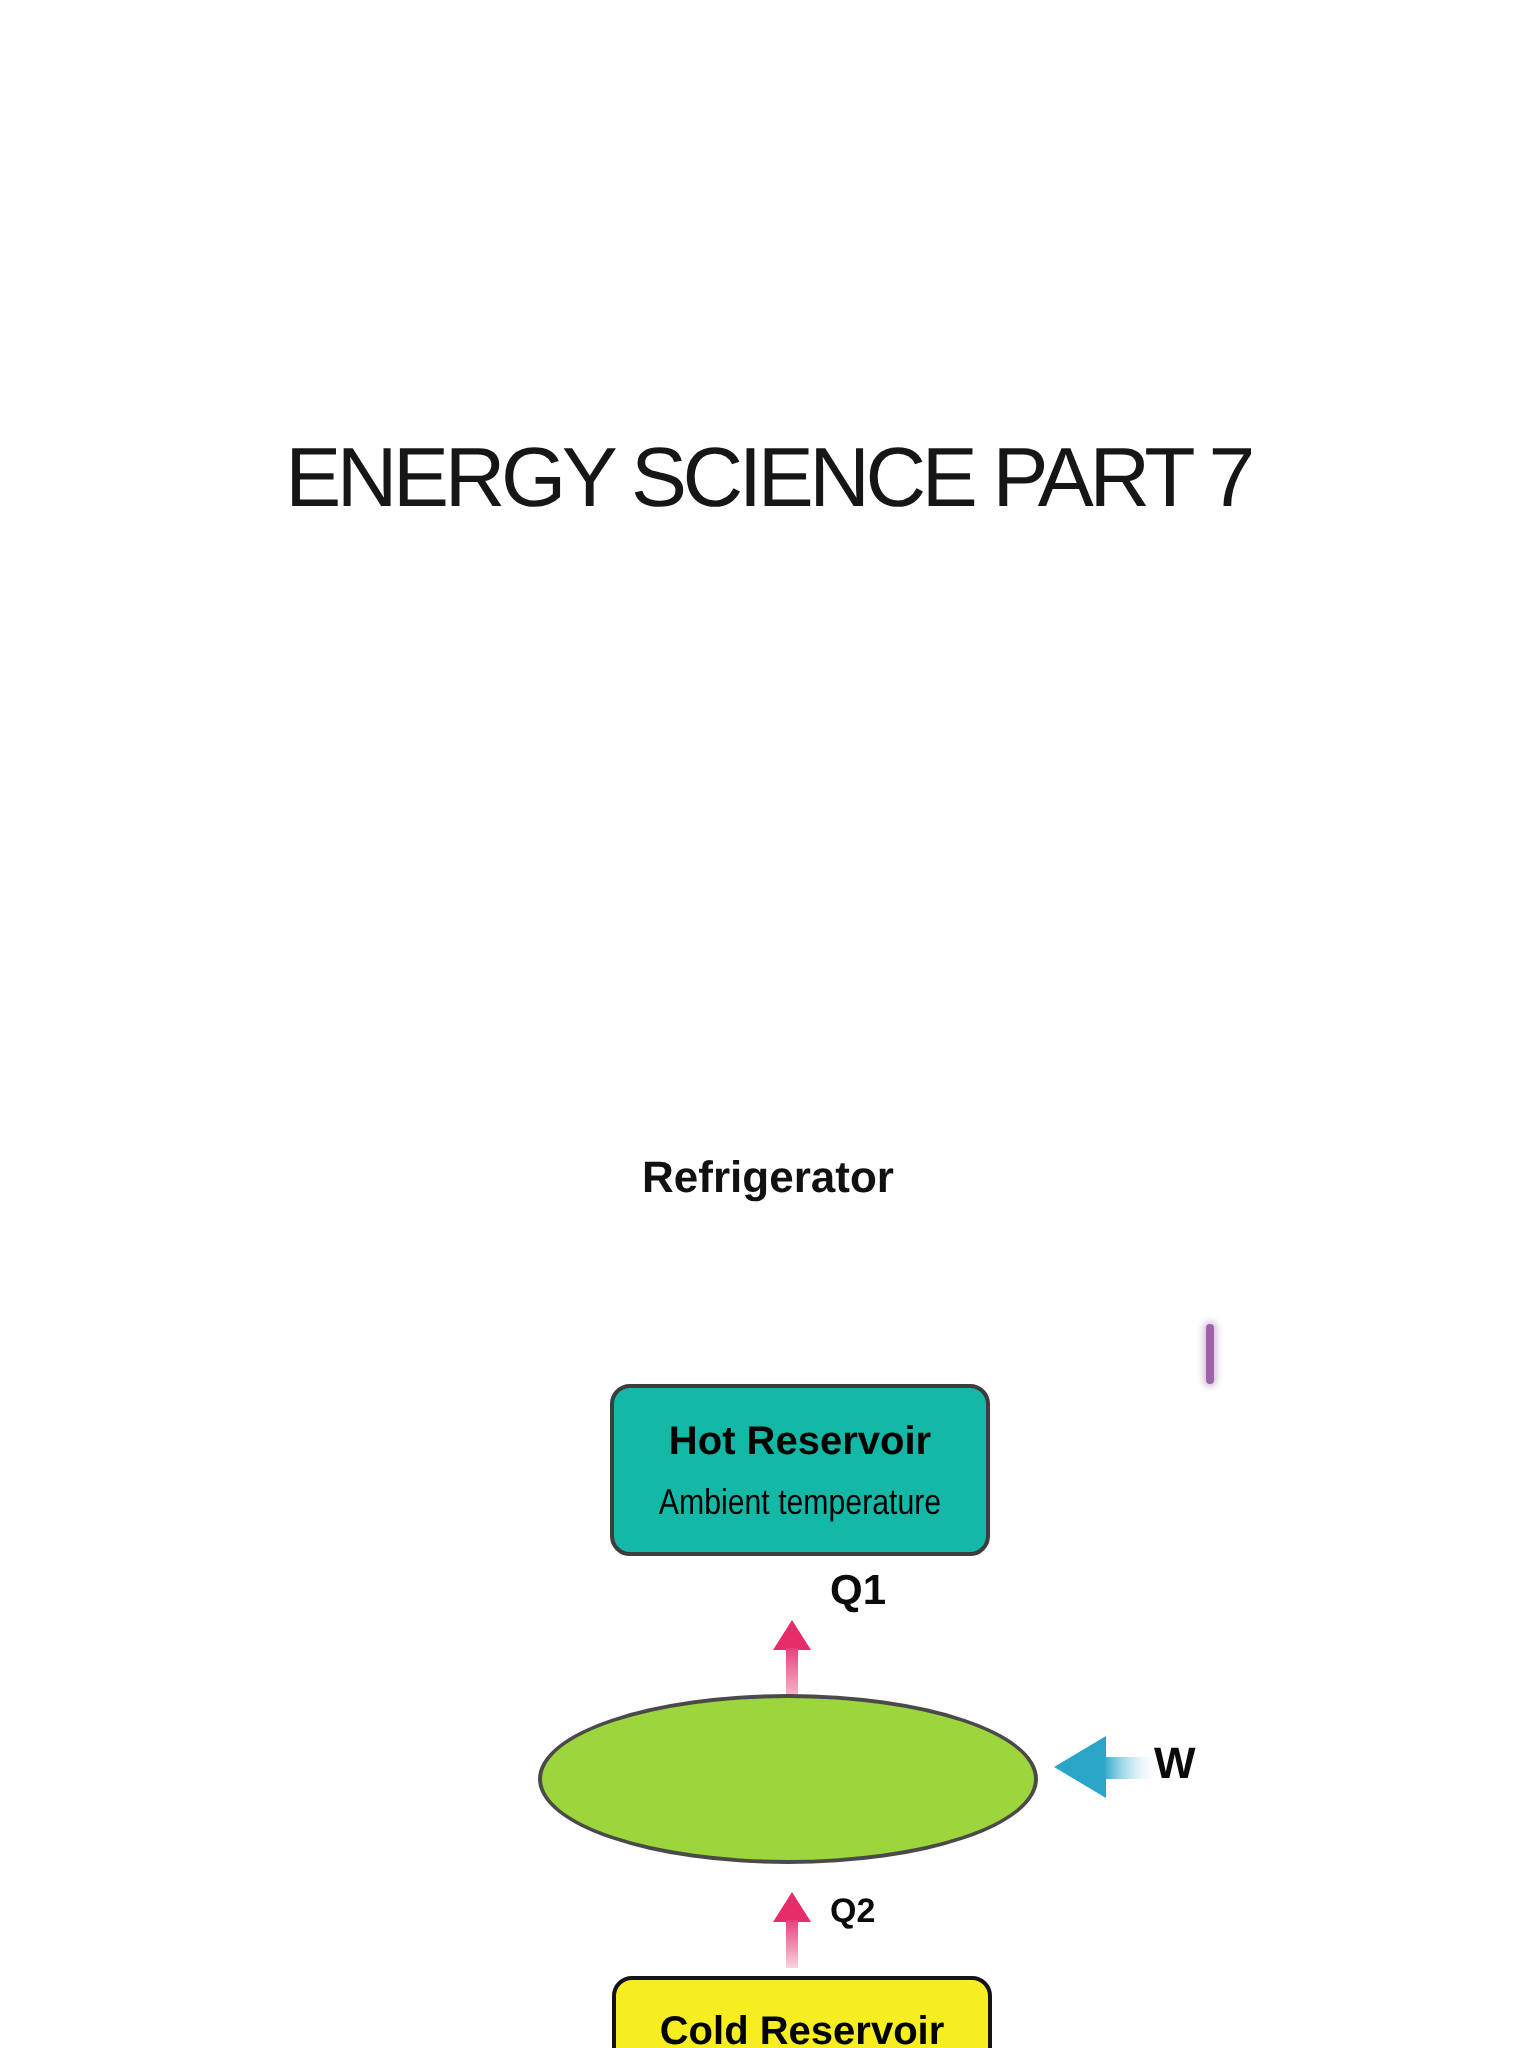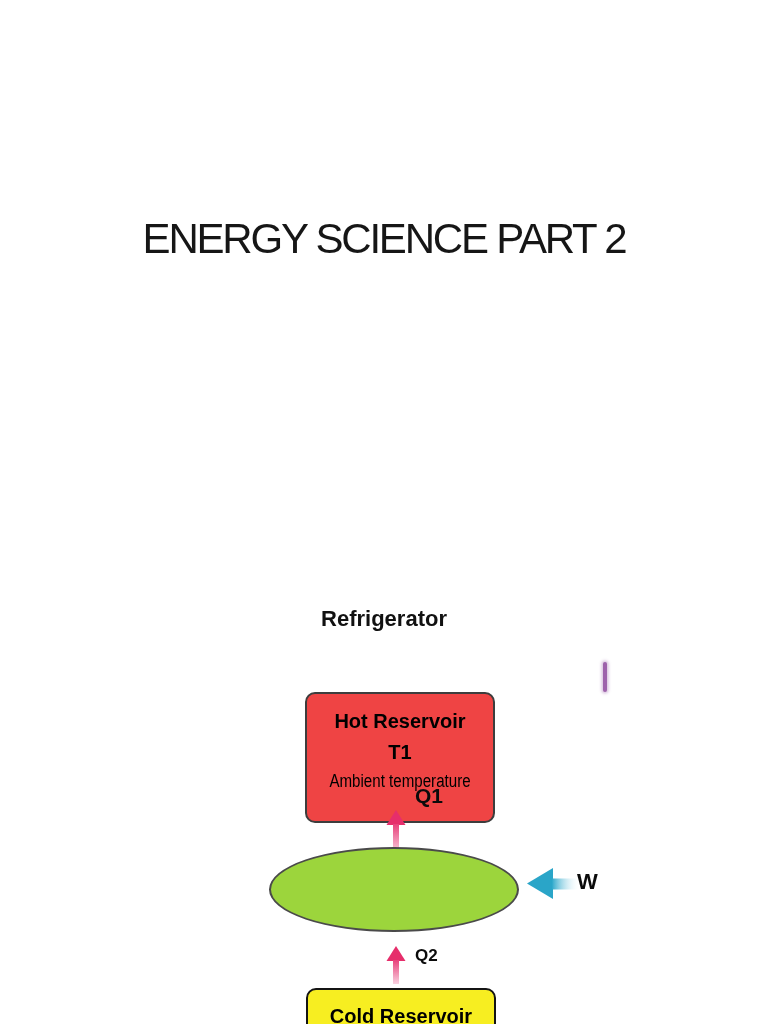--- a/index.html
+++ b/index.html
@@ -12,35 +12,35 @@
   .slide { position:relative; width:768px; height:1024px; background:#ffffff; }
 
   .slide-title {
     position:absolute; left:0; top:216px; width:768px;
     text-align:center;
     font-size:42px; font-weight:400; letter-spacing:-2.2px;
     color:#161616; line-height:46px; white-space:nowrap;
   }
 
   .section-heading {
-    position:absolute; left:0; top:606px; width:768px;
+    position:absolute; left:0; top:576px; width:768px;
     text-align:center;
     font-size:22px; font-weight:700; color:#111111; line-height:26px;
   }
 
   .text-cursor {
     position:absolute; left:603px; top:662px; width:4px; height:30px;
     background:#9e62ab; border-radius:2px;
     box-shadow:0 0 3px 1.5px rgba(158,98,171,0.40);
   }
 
   .hot-box {
-    position:absolute; left:305px; top:692px; width:190px; height:131px;
+    position:absolute; left:305px; top:692px; width:190px; height:86px;
     box-sizing:border-box;
-    background:#ef4444; border:2px solid #3d3d3d; border-radius:10px;
+    background:#14b8a6; border:2px solid #3d3d3d; border-radius:10px;
     text-align:center; color:#000000;
   }
   .hot-line1 { margin-top:12px; font-size:20px; font-weight:700; line-height:31px; }
   .hot-line2 { font-size:20px; font-weight:700; line-height:30px; }
   .hot-line3 { font-size:18px; font-weight:400; line-height:29px;
                transform:scaleX(0.84); transform-origin:center; white-space:nowrap; }
 
   .engine-ellipse {
     position:absolute; left:269px; top:847px; width:250px; height:85px;
     box-sizing:border-box;
@@ -65,29 +65,28 @@
   }
   .label-q1 { left:415px; top:784px; font-size:21px; }
   .label-q2 { left:415px; top:946px; font-size:17px; }
   .label-w  { left:577px; top:869px; font-size:22px; }
 </style>
 </head>
 <body>
 
 <div class="slide">
 
-  <div class="slide-title">ENERGY SCIENCE PART 2</div>
+  <div class="slide-title">ENERGY SCIENCE PART 7</div>
 
   <div class="section-heading">Refrigerator</div>
 
   <div class="text-cursor"></div>
 
   <div class="hot-box">
     <div class="hot-line1">Hot Reservoir</div>
-    <div class="hot-line2">T1</div>
     <div class="hot-line3">Ambient temperature</div>
   </div>
 
   <svg class="arrow arrow-q1" width="20" height="44" viewBox="0 0 20 44">
     <defs>
       <linearGradient id="gradQ1" x1="0" y1="0" x2="0" y2="1">
         <stop offset="0" stop-color="#e8417b"></stop>
         <stop offset="1" stop-color="#f9d2e0"></stop>
       </linearGradient>
     </defs>

